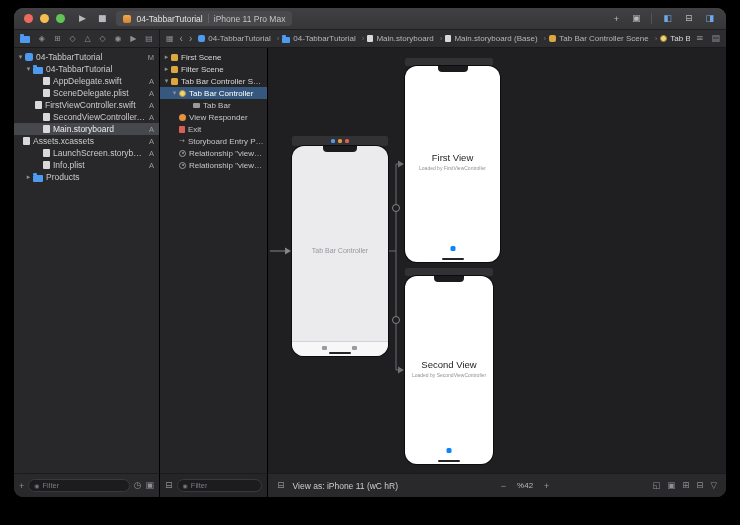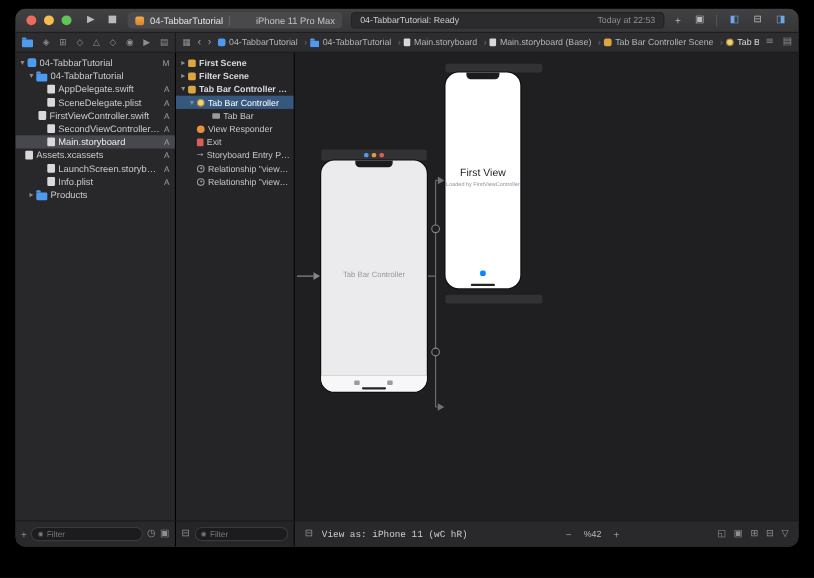--- a/index.html
+++ b/index.html
@@ -15,21 +15,21 @@
   .titlebar { height:22px; background:linear-gradient(#414144,#363638);
     border-bottom:1px solid #1e1e20; display:flex; align-items:center; padding:0 10px; gap:8px; }
   .lights { display:flex; gap:7px; margin-right:4px; }
   .light { width:9px; height:9px; border-radius:50%; }
   .light.red{background:#ee6a5f}.light.yellow{background:#f5bd4f}.light.green{background:#61c454}
   .tb-btn { background:none;border:none; color:#b9b9be; font-size:9px; padding:0 2px; }
   .scheme-pill { display:flex; align-items:center; gap:5px; height:15px; padding:0 7px;
     background:#49494c; border-radius:4px; font-size:8.5px; color:#e3e3e6; white-space:nowrap; }
   .app-icon { width:8px; height:8px; border-radius:2px; background:linear-gradient(#f0a94a,#d9822f); }
   .pill-sep { width:1px; height:9px; background:#626266; }
-  .scheme-device { color:#c2c2c6;margin-left:19px; }
+  .scheme-device { color:#c2c2c6; }
   .status-pill { flex:1; max-width:338px; display:flex; align-items:center; justify-content:space-between;
     height:15px; padding:0 8px; background:#2b2b2d; border-radius:4px; font-size:8px; color:#cdcdd0;
     box-shadow: inset 0 0 0 1px #242427; white-space:nowrap; overflow:hidden; }
   .status-time { color:#8f8f94; margin-left:10px; }
   .tb-right { margin-left:auto; display:flex; align-items:center; gap:9px; color:#b9b9be; font-size:10px; }
   .tb-right .sep { width:1px; height:11px; background:#545458; }
   .toggle-on { color:#6fa8e8; }
 
   
   .toolbar { height:18px; background:#2d2d2f; border-bottom:1px solid #1a1a1c; display:flex; align-items:stretch; }
@@ -60,21 +60,21 @@
   .nav-row.selected { background:#46484d; color:#ececee; }
   .disc { width:9px; flex:none; text-align:center; color:#8e8e93; font-size:7px; }
   .rowlabel { margin-left:3px; white-space:nowrap; overflow:hidden; text-overflow:ellipsis; flex:1; }
   .badge { margin-left:auto; padding-left:3px; color:#9b9ba0; font-size:7.5px; flex:none; }
   .ic-proj { width:8px; height:8px; border-radius:2px; background:#4d9bf0; flex:none; }
   .ic-doc { width:7px; height:8px; background:#d9d9dc; border-radius:1px; flex:none; }
 
   .outline { width:108px; background:#252527; border-right:1px solid #000; padding-top:3px;
     font-size:8px; color:#c6c6c9; overflow:hidden; }
   .out-row { display:flex; align-items:center; height:12px; padding-right:3px; white-space:nowrap; overflow:hidden; }
-  .out-row.scene-header .rowlabel { font-weight:bold; color:#d9d9dc; }
+  .out-row.scene-header .rowlabel { font-weight:normal; color:#d9d9dc; }
   .out-row.selected { background:#36577e; color:#fff; }
   .ic-scene { width:7px; height:7px; border-radius:1.5px; background:#dca73f; flex:none; }
   .ic-vc { width:7px; height:7px; border-radius:50%; background:#ecd27c; border:1px solid #b9952d; flex:none; }
   .ic-tabbar { width:7px; height:5px; background:#9a9a9e; border-radius:1px; flex:none; }
   .ic-responder { width:7px; height:7px; border-radius:50%; background:#e8923e; flex:none; }
   .ic-exit { width:6px; height:7px; background:#d95f57; border-radius:1px; flex:none; }
   .ic-entry { color:#9a9a9e; font-size:7px; flex:none; }
   .ic-rel { width:7px; height:7px; border-radius:50%; border:1px solid #9a9a9e; flex:none; position:relative; }
   .ic-rel::after { content:""; position:absolute; left:1.5px; top:1.5px; width:2px; height:2px;
     border-radius:50%; background:#9a9a9e; }
@@ -108,21 +108,21 @@
     display:flex; align-items:center; gap:4px; padding:0 5px; }
   .bb-outline { width:108px; background:#252527; border-top:1px solid #1b1b1d; border-right:1px solid #000;
     display:flex; align-items:center; gap:4px; padding:0 5px; }
   .bb-canvas { flex:1; background:#29292b; border-top:1px solid #1b1b1d; display:flex; align-items:center;
     gap:8px; padding:0 9px; }
   .bb-icon { color:#8e8e93; font-size:9px; background:none; border:none; }
   .filter-field { flex:1; height:13px; background:#1c1c1e; border:1px solid #3a3a3d; border-radius:7px;
     display:flex; align-items:center; gap:3px; padding:0 5px; color:#7a7a80; font-size:7.5px; min-width:0; }
   .filter-glyph { font-size:6px; color:#7a7a80; }
   .filter-ph { white-space:nowrap; overflow:hidden; }
-  .viewas { font-size:8.5px; color:#cdcdd0; white-space:nowrap;font-family:Liberation Mono, monospace; }
+  .viewas { font-size:8.5px; color:#cdcdd0; white-space:nowrap; }
   .zoom-group { margin:0 auto; display:flex; align-items:center; gap:11px; color:#9a9a9e; font-size:9px; }
   .zoom-level { font-size:8px; color:#b9b9be; }
   .constraint-icons { display:flex; gap:7px; color:#8e8e93; font-size:8.5px; }
 </style>
 </head>
 <body>
 
 <div class="window">
 
   <div class="titlebar">
@@ -131,24 +131,20 @@
       <span class="light yellow"></span>
       <span class="light green"></span>
     </div>
     <button class="tb-btn uicon">▶</button>
     <button class="tb-btn uicon">■</button>
     <div class="scheme-pill">
       <span class="app-icon"></span>
       <span>04-TabbarTutorial</span>
       <span class="pill-sep"></span>
       <span class="scheme-device">iPhone 11 Pro Max</span>
-    </div>
-    <div class="status-pill">
-      <span>04-TabbarTutorial: Ready</span>
-      <span class="status-time">Today at 22:53</span>
     </div>
     <div class="tb-right">
       <button class="tb-btn">+</button>
       <button class="tb-btn uicon">▣</button>
       <span class="sep"></span>
       <button class="tb-btn uicon toggle-on">◧</button>
       <button class="tb-btn uicon">⊟</button>
       <button class="tb-btn uicon toggle-on">◨</button>
     </div>
   </div>
@@ -348,29 +344,36 @@
         <span class="notch"></span>
         <div class="vc-label">Tab Bar Controller</div>
         <div class="tabbar-strip">
           <span class="tab-item" style="left:31%"></span>
           <span class="tab-item" style="left:63%"></span>
         </div>
         <span class="home"></span>
       </div>
 
       <div class="dock" style="left:137px; top:10px; width:88px; height:8px;"></div>
-      <div class="phone white" style="left:137px; top:18px; width:68px; height:196px;">
+      <div class="phone white" style="left:137px; top:18px; width:95px; height:196px;">
         <span class="notch" style="width:30px"></span>
         <div class="view-title">First View</div>
         <div class="view-sub">Loaded by FirstViewController</div>
         <span class="blue-item"></span>
         <span class="home"></span>
       </div>
 
       <div class="dock" style="left:137px; top:220px; width:88px; height:8px;"></div>
+      <div class="phone white" style="left:137px; top:228px; width:88px; height:188px;">
+        <span class="notch" style="width:30px"></span>
+        <div class="view-title">Second View</div>
+        <div class="view-sub">Loaded by SecondViewController</div>
+        <span class="blue-item"></span>
+        <span class="home"></span>
+      </div>
     </div>
   </div>
 
   <div class="bottombar">
     <div class="bb-nav">
       <button class="bb-icon">+</button>
       <div class="filter-field">
         <span class="filter-glyph uicon">◉</span>
         <span class="filter-ph">Filter</span>
       </div>

